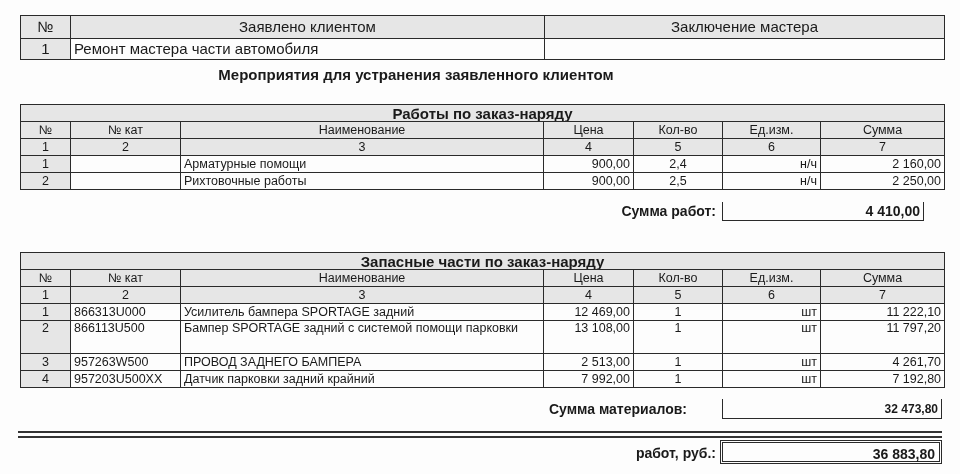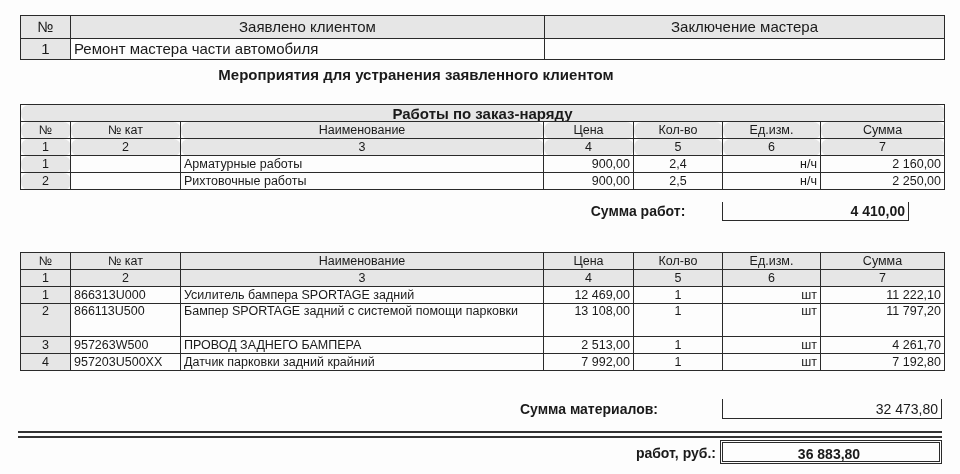--- a/index.html
+++ b/index.html
@@ -20,36 +20,36 @@
   .title-row td { background: #e6e6e6; text-align: center; font-size: 15px; font-weight: bold; height: 19px; }
 
   
   #client-table { left: 20px; top: 15px; width: 924px; }
   #client-table td { font-size: 15px; height: 20px; line-height: 18px; }
   #client-table .hdr td { height: 22px; }
 
   #measures-title { left: 0; width: 832px; top: 66px; text-align: center; font-weight: bold; font-size: 15px; }
 
   #works-table { left: 20px; top: 104px; width: 924px; }
-  #works-table td { height: 16px; border-radius: 8px; }
-
-  #works-total-label { left: 560px; top: 203px; width: 156px; text-align: center; font-weight: bold; font-size: 14px; }
-  #works-total-box { left: 722px; top: 202px; width: 187px; height: 19px; border: 1.5px solid #2a2a2a; border-top: none; font-weight: bold; font-size: 14px; text-align: right; line-height: 19px; padding-right: 3px; box-sizing: border-box; }
+  #works-table td { height: 16px; }
+
+  #works-total-label { left: 560px; top: 203px; width: 156px; text-align: right; font-weight: bold; font-size: 14px; }
+  #works-total-box { left: 722px; top: 202px; width: 202px; height: 19px; border: 1.5px solid #2a2a2a; border-top: none; font-weight: bold; font-size: 14px; text-align: right; line-height: 19px; padding-right: 3px; box-sizing: border-box; }
 
   #parts-table { left: 20px; top: 252px; width: 924px; }
   #parts-table td { height: 16px; }
   #parts-table .tall td { height: 32px; vertical-align: top; white-space: normal; }
 
-  #parts-total-label { left: 520px; top: 401px; width: 196px; text-align: left; font-weight: bold; font-size: 14px; }
-  #parts-total-box { left: 722px; top: 399px; width: 220px; height: 20px; border: 1.5px solid #2a2a2a; border-top: none; font-weight: normal; font-size: 14px; text-align: right; line-height: 20px; padding-right: 3px; box-sizing: border-box; }
+  #parts-total-label { left: 520px; top: 401px; width: 196px; text-align: center; font-weight: bold; font-size: 14px; }
+  #parts-total-box { left: 722px; top: 399px; width: 220px; height: 20px; border: 1.5px solid #2a2a2a; border-top: none; font-weight: bold; font-size: 12px; text-align: right; line-height: 20px; padding-right: 3px; box-sizing: border-box; }
 
   #double-line { left: 18px; top: 431px; width: 924px; height: 3px; border-top: 2px solid #333; border-bottom: 2px solid #333; }
 
   #grand-label { left: 560px; top: 445px; width: 156px; text-align: right; font-weight: bold; font-size: 14px; }
-  #grand-box { left: 720px; top: 440px; width: 222px; height: 24px; border: 3px double #2a2a2a; font-weight: bold; font-size: 14px; text-align: center; line-height: 22px; padding-right: 4px; box-sizing: border-box; }
+  #grand-box { left: 720px; top: 440px; width: 222px; height: 24px; border: 3px double #2a2a2a; font-weight: bold; font-size: 14px; text-align: right; line-height: 22px; padding-right: 4px; box-sizing: border-box; }
 </style>
 </head>
 <body>
 
 <table id="client-table">
   <colgroup>
       <col style="width:50px">
       <col style="width:474px">
       <col style="width:400px">
     </colgroup>
@@ -97,21 +97,21 @@
     <td>2</td>
     <td>3</td>
     <td>4</td>
     <td>5</td>
     <td>6</td>
     <td>7</td>
   </tr>
   <tr>
     <td class="c gray">1</td>
     <td></td>
-    <td>Арматурные работы</td>
+    <td>Арматурные помощи</td>
     <td class="r">900,00</td>
     <td class="c">2,4</td>
     <td class="r">н/ч</td>
     <td class="r">2 160,00</td>
   </tr>
   <tr>
     <td class="c gray">2</td>
     <td></td>
     <td>Рихтовочные работы</td>
     <td class="r">900,00</td>
@@ -129,20 +129,23 @@
   <colgroup>
     <col style="width:50px">
       <col style="width:110px">
       <col style="width:363px">
       <col style="width:90px">
     <col style="width:89px">
       <col style="width:98px">
       <col style="width:124px">
   </colgroup>
   <tbody>
+      <tr class="title-row">
+    <td colspan="7">Запасные части по заказ-наряду</td>
+  </tr>
   <tr class="hdr">
     <td>№</td>
     <td>№ кат</td>
     <td>Наименование</td>
     <td>Цена</td>
     <td>Кол-во</td>
     <td>Ед.изм.</td>
     <td>Сумма</td>
   </tr>
   <tr class="hdr">

